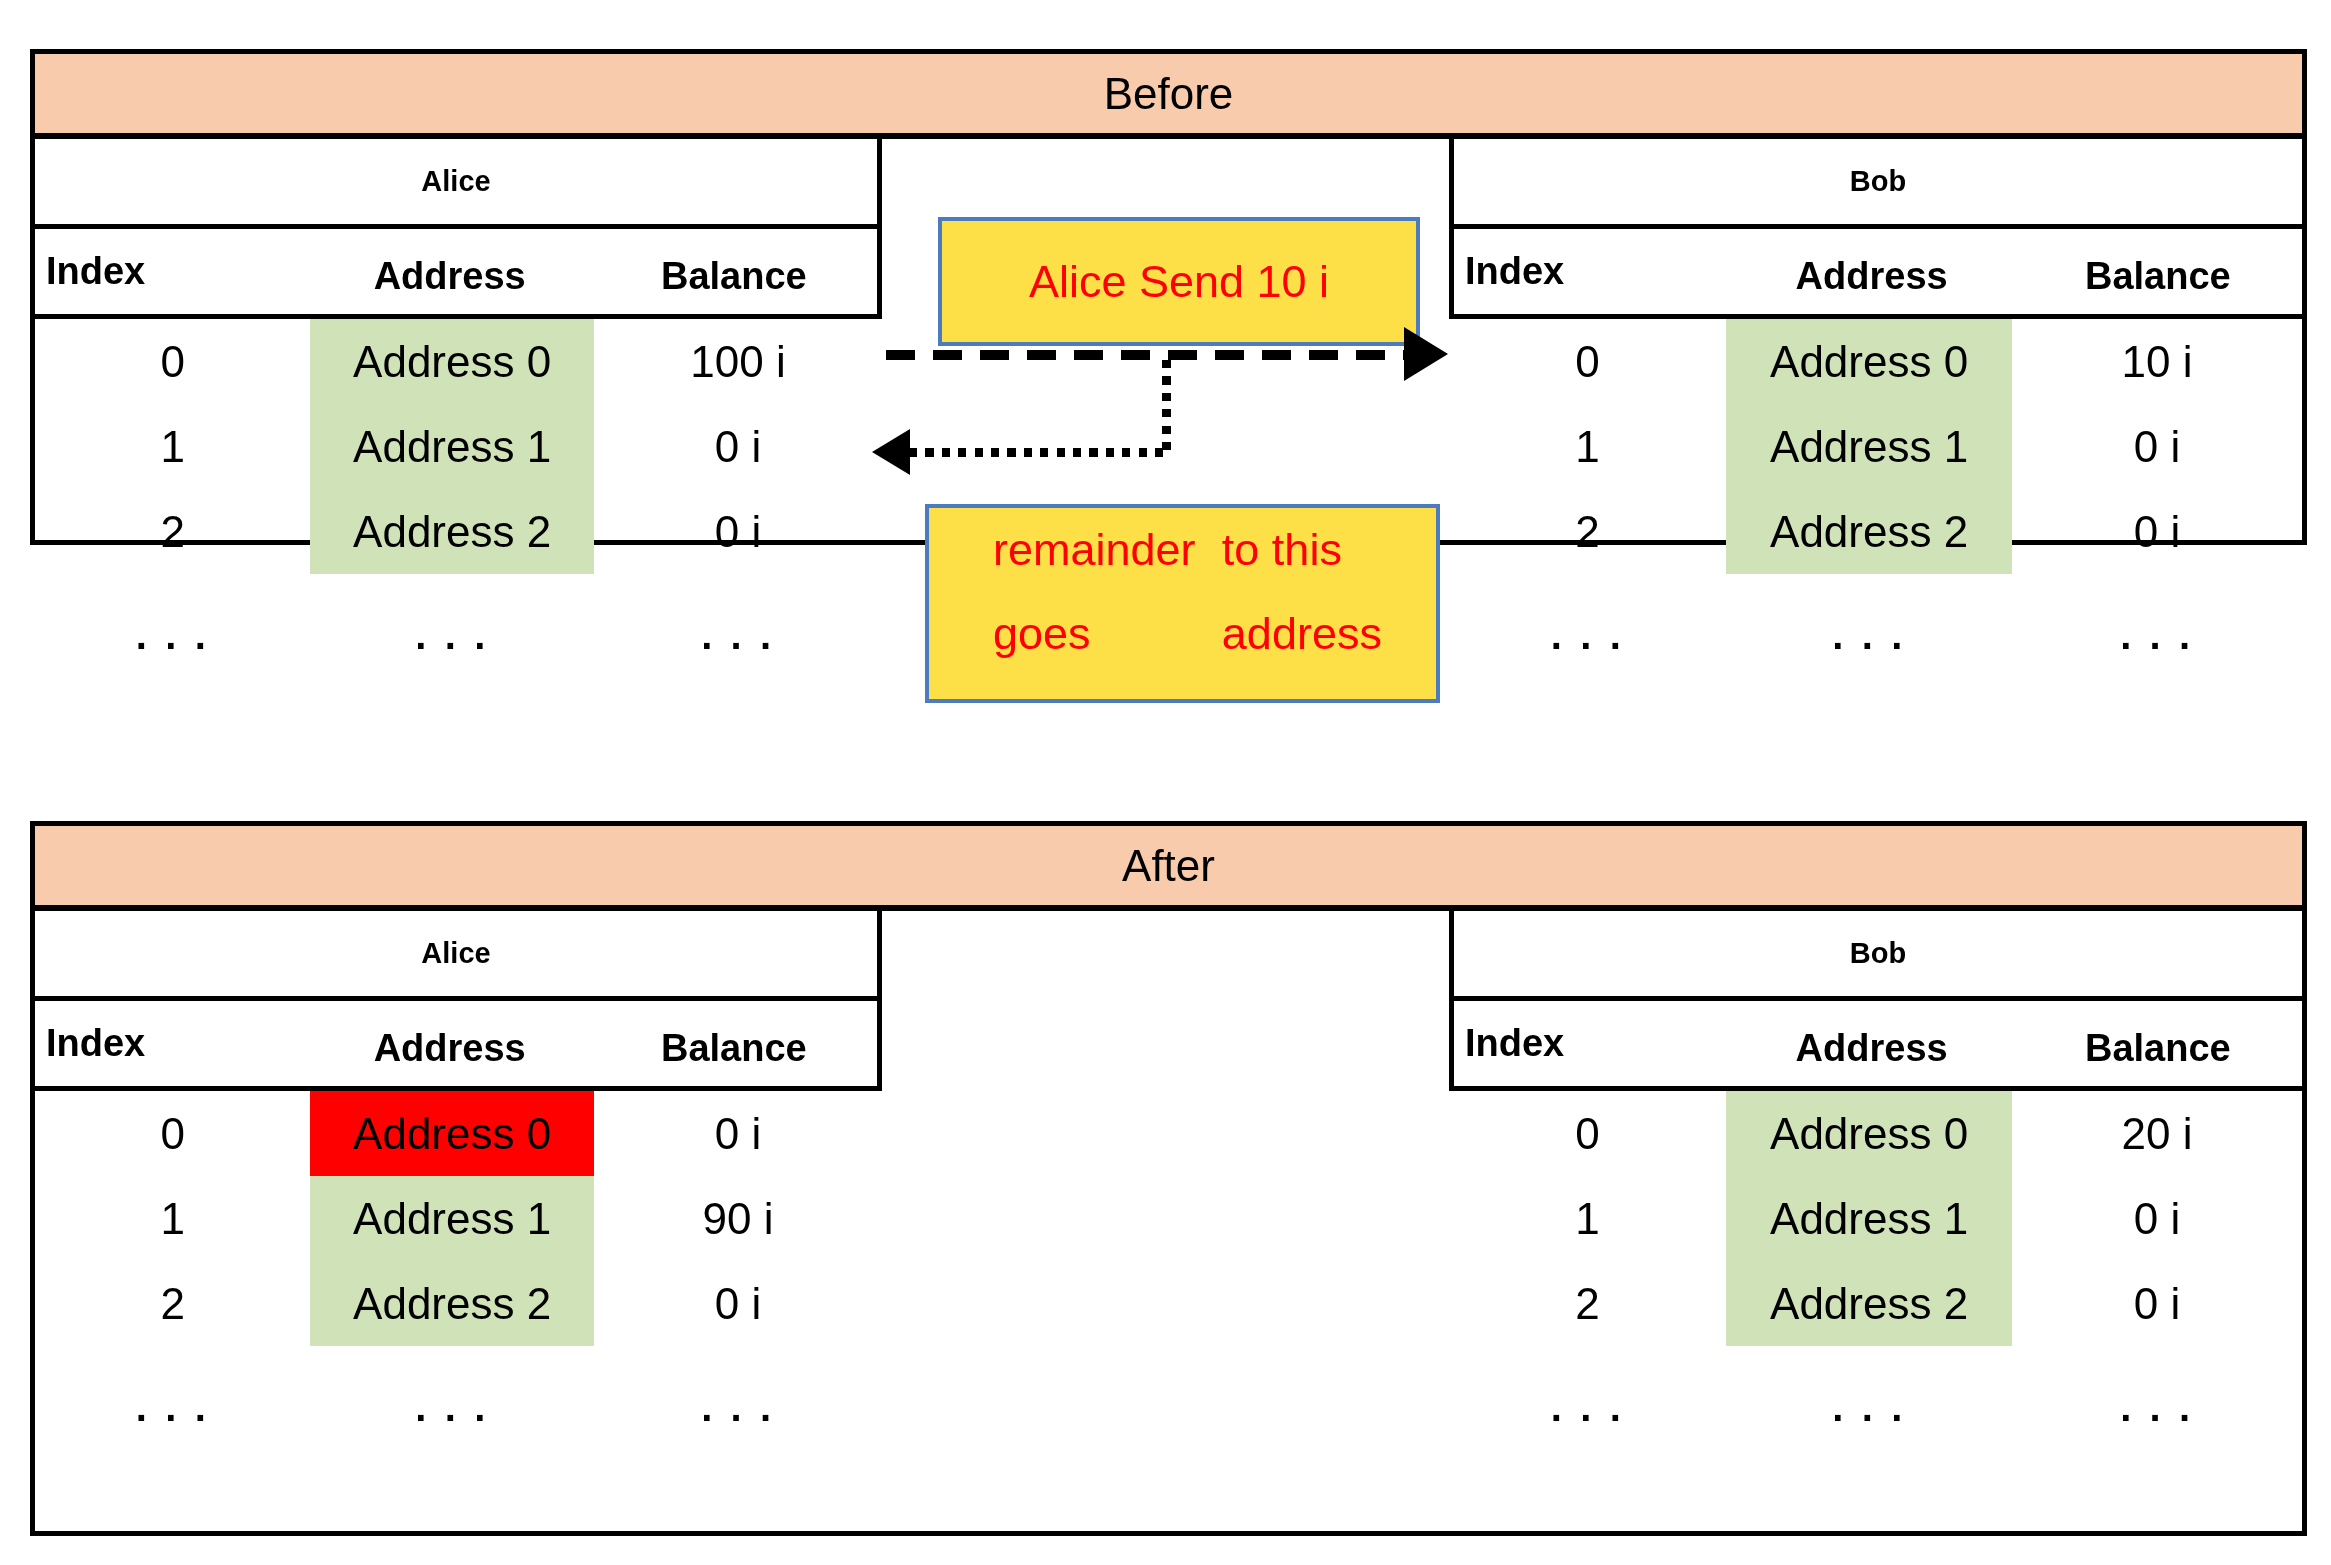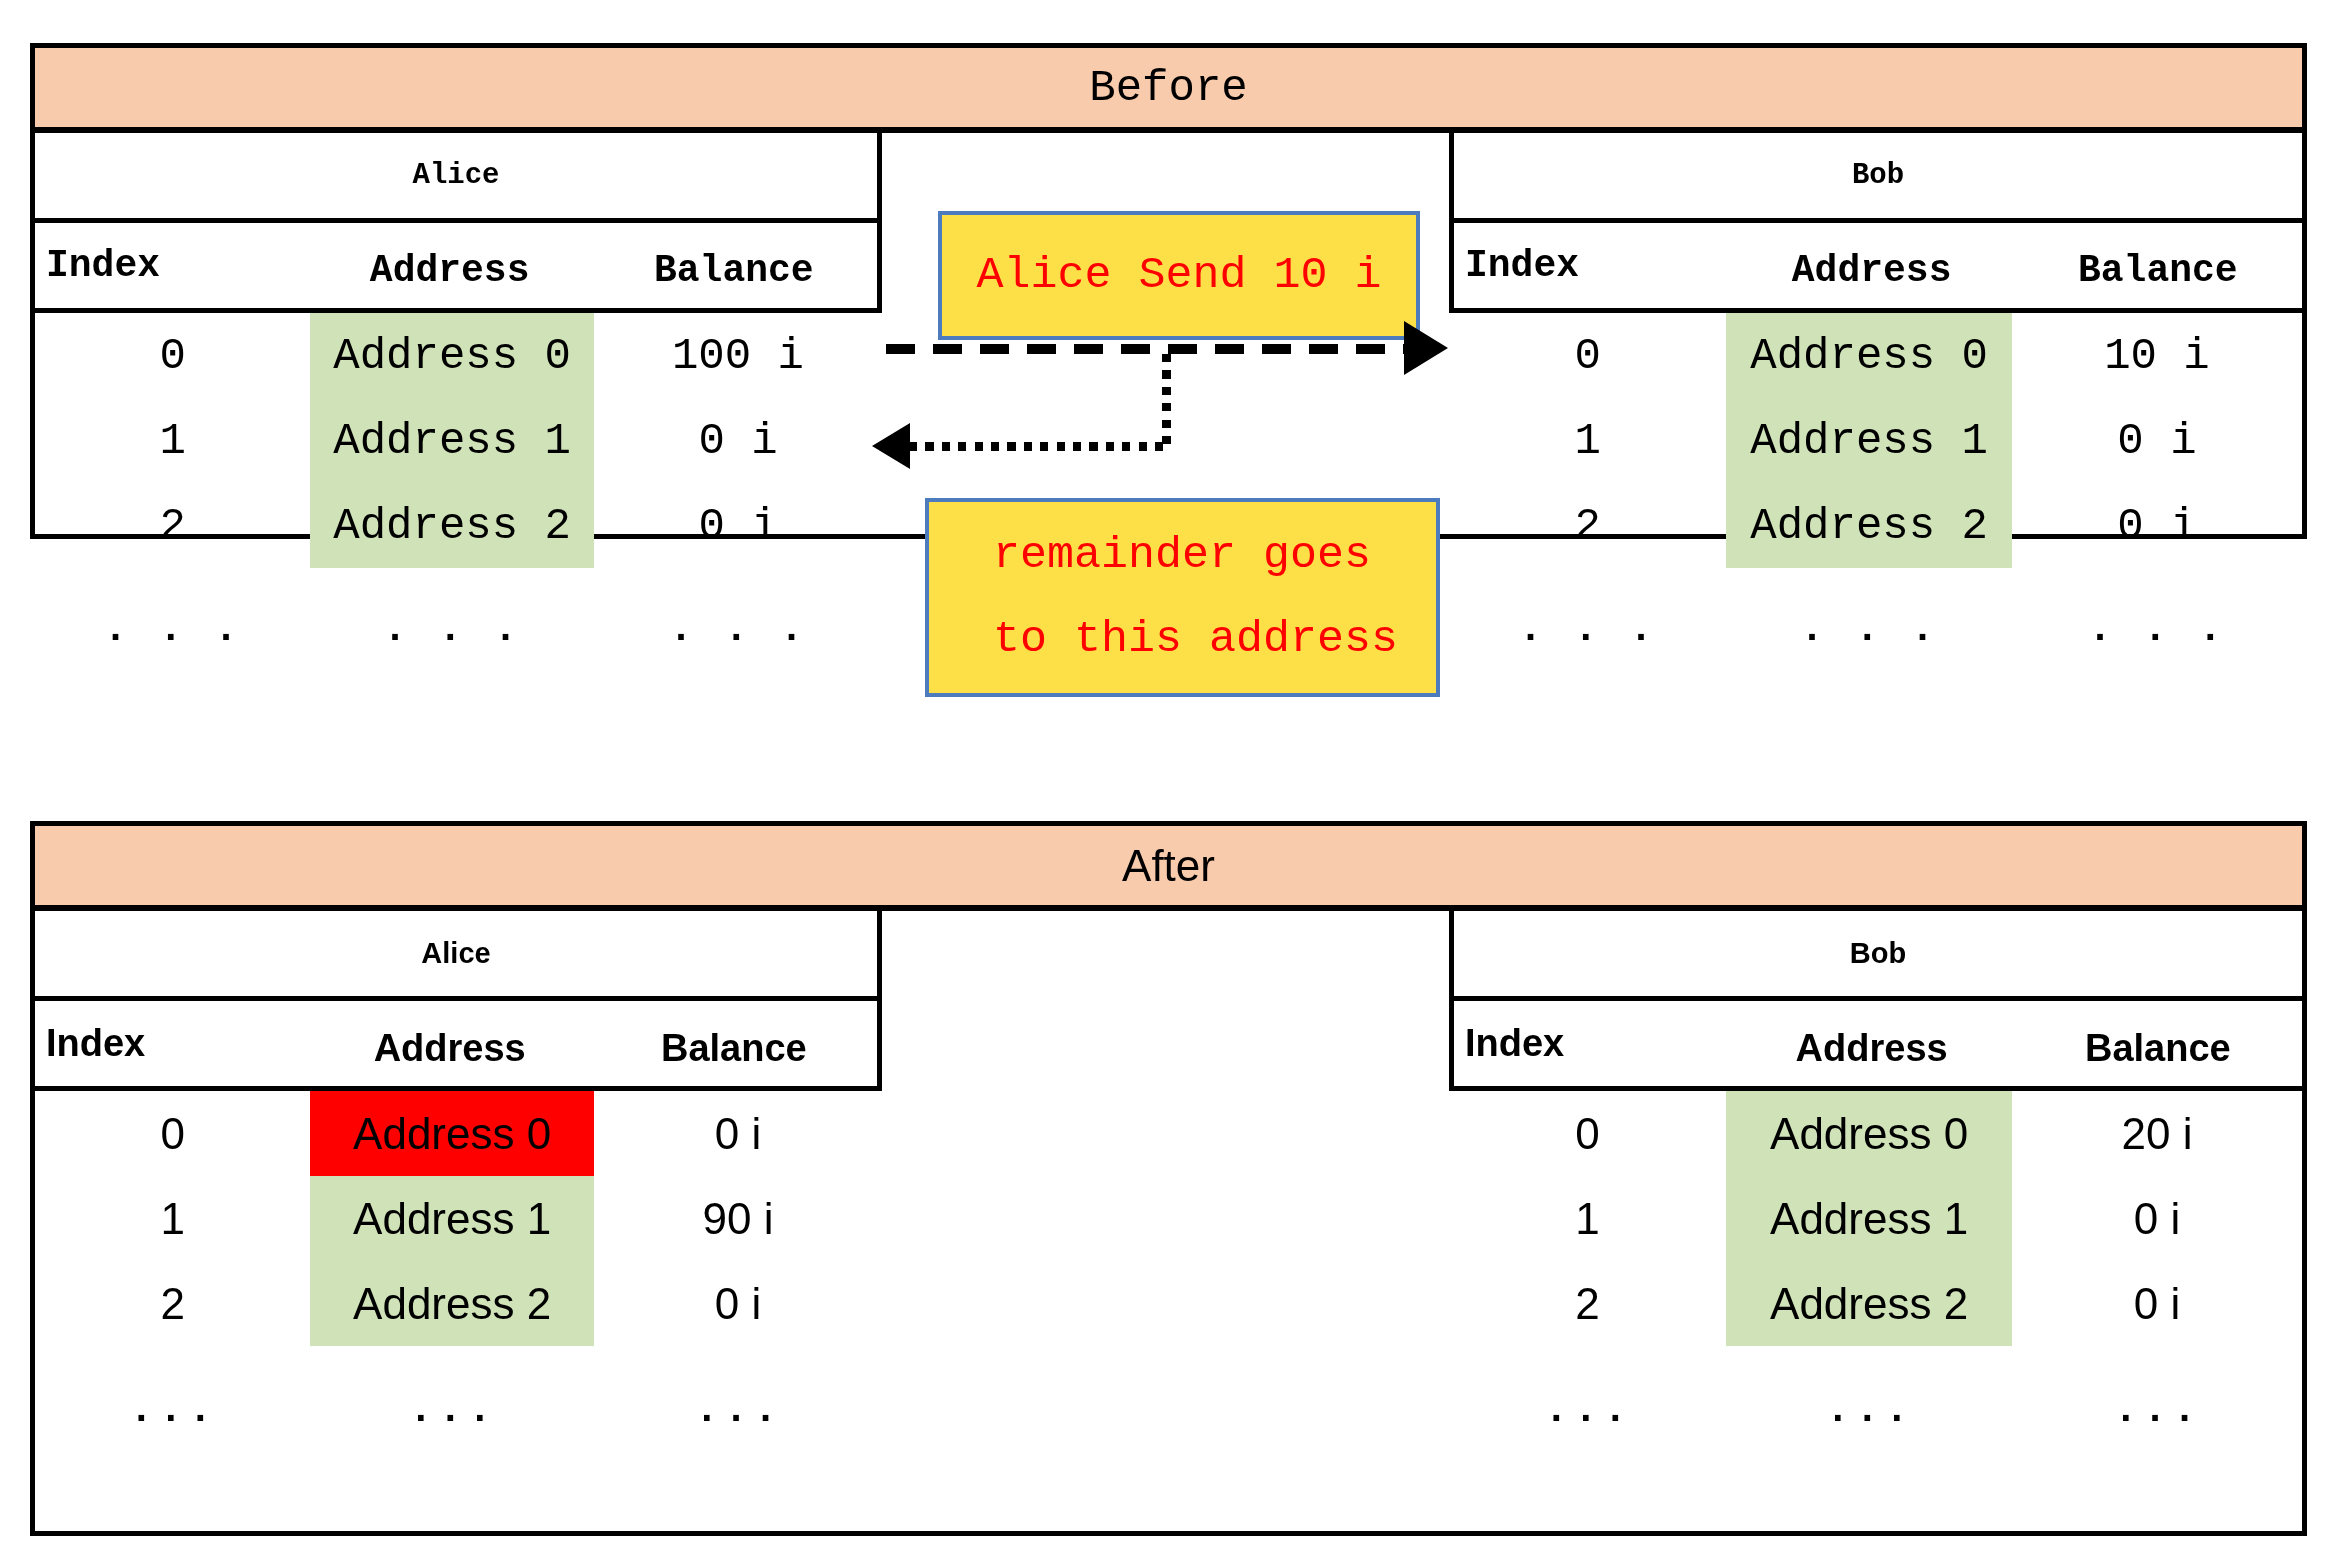--- a/index.html
+++ b/index.html
@@ -13,21 +13,21 @@
   html,body{margin:0;padding:0;background:#ffffff;}
   body{
     width:2332px;height:1566px;position:relative;
     font-family:"Liberation Sans", sans-serif;color:#000;
     overflow:hidden;
   }
   .panel{
     position:absolute;left:30px;width:2277px;
     border:5.5px solid var(--line-black);box-sizing:border-box;background:#fff;
   }
-  #before-panel{top:43px;height:496px;font-family:Liberation Mono, monospace;}
+  #before-panel{top:49px;height:496px;}
   #after-panel{top:821px;height:715px;}
   .panel-title{
     height:85px;background:var(--panel-header-bg);
     border-bottom:6.4px solid var(--line-black);box-sizing:border-box;
     display:flex;align-items:center;justify-content:center;
     font-size:44px;font-weight:400;
   }
   .panel-body{position:relative;height:calc(100% - 85px);}
   .acct{position:absolute;top:0;box-sizing:border-box;}
   .acct.left{left:0;width:847px;}
@@ -52,21 +52,21 @@
   .row.dots{height:87px;margin-top:18px;font-weight:700;font-size:40px;letter-spacing:3.6px;}
   
   .note{
     position:absolute;box-sizing:border-box;background:#fde047;
     border:4.5px solid var(--note-border);color:var(--note-text);
     font-size:45px;display:flex;align-items:center;justify-content:center;margin-top:20px;
   }
   #send-note{left:903px;top:58px;width:482px;height:129px;}
   #remainder-note{
     left:890px;top:345px;width:515px;height:199px;
-    flex-direction:column;align-items:flex-start;justify-content:center;
+    flex-direction:row;align-items:flex-start;justify-content:center;
     padding-left:64px;line-height:84px;
   }
   .dashed-line{
     position:absolute;left:851px;top:211px;width:518px;height:10px;
     background:repeating-linear-gradient(90deg,var(--line-black) 0 29px,transparent 29px 47px);
   }
   .arrowhead-right{
     position:absolute;left:1369px;top:188px;width:0;height:0;
     border-left:44px solid var(--line-black);
     border-top:27px solid transparent;border-bottom:27px solid transparent;

